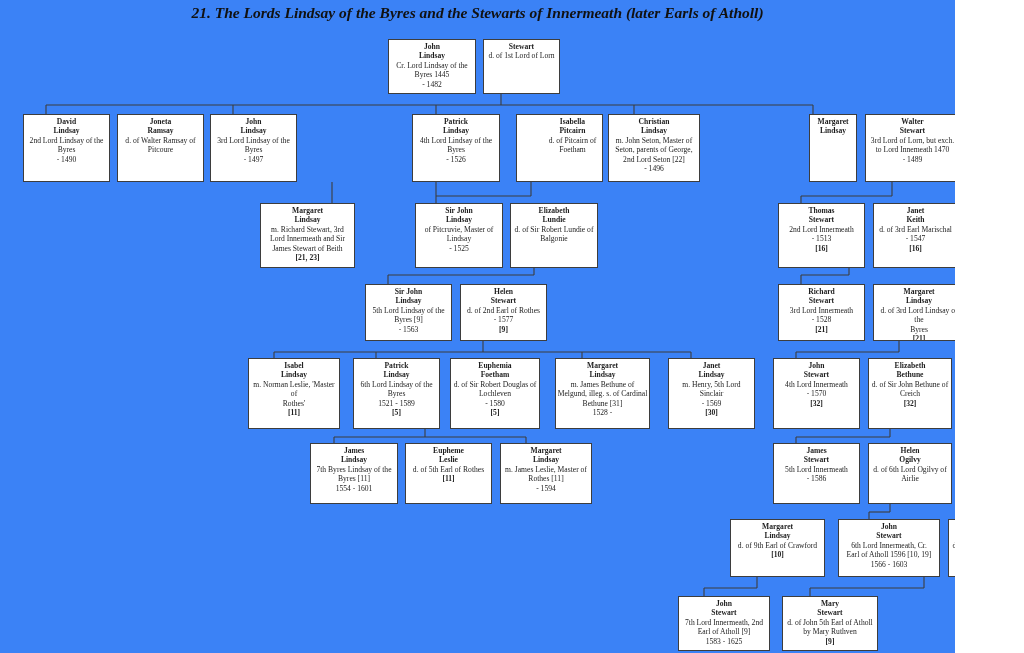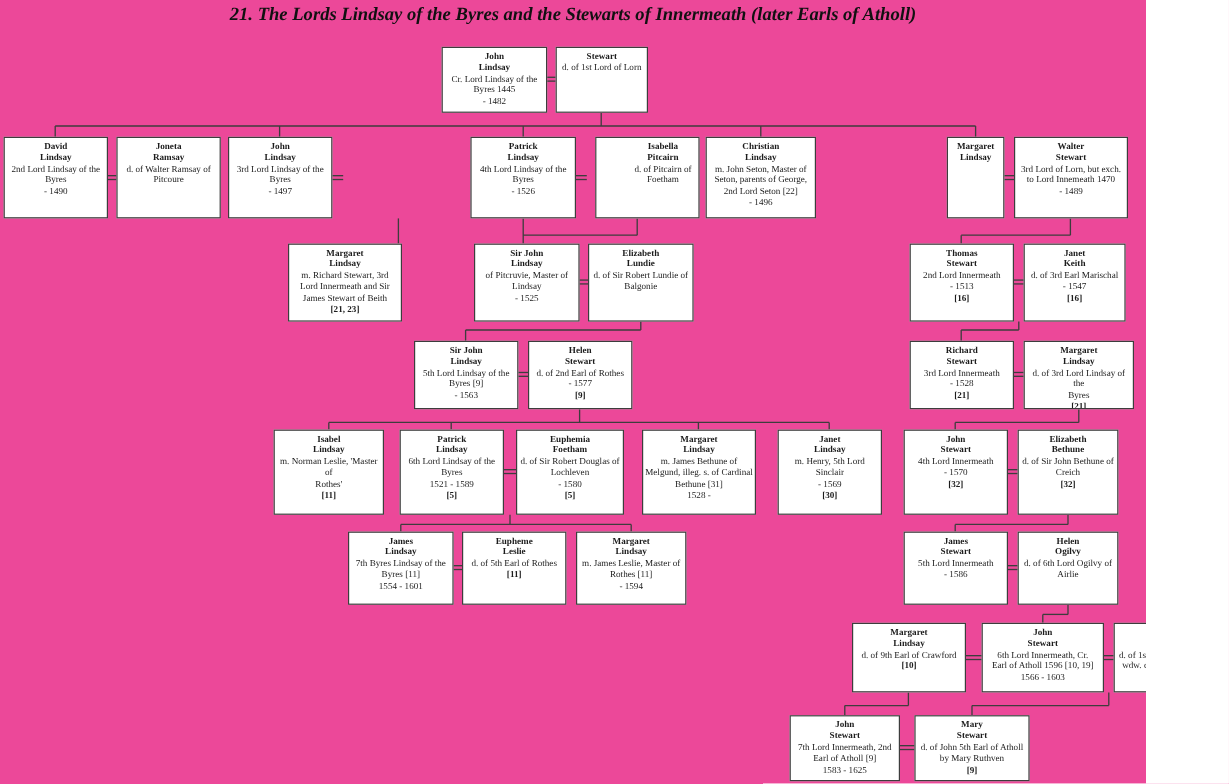--- a/index.html
+++ b/index.html
@@ -1,23 +1,23 @@
 <!DOCTYPE html>
 <html><head>
 <meta charset="utf-8">
 <style>
   html,body{margin:0;padding:0;background:#ffffff;}
-  .canvas{position:relative;width:955px;height:653px;background:#ec4899;
+  .canvas{position:relative;width:955px;height:653px;background:#3b82f6;
           font-family:"Liberation Serif",serif;overflow:hidden;}
   .chart-title{position:absolute;left:0;top:4px;width:100%;text-align:center;
           font-weight:bold;font-style:italic;font-size:15.5px;color:#111;}
   svg.wires{position:absolute;left:0;top:0;}
   .pbox{position:absolute;border:1.2px solid #3d3d3d;background:#fff;
         box-sizing:border-box;text-align:center;padding:2px 1px 0 1px;
-        font-size:7.6px;line-height:1.25;color:#1c1c1c;overflow:hidden;}
+        font-size:7.6px;line-height:1.25;color:#1c1c1c;overflow:hidden;margin-left:20px;}
   .pname{font-weight:bold;}
   .pref{font-weight:bold;}
 </style>
 </head>
 <body>
 
 <div class="canvas" id="canvas">
   <div class="chart-title">21.  The Lords Lindsay of the Byres and the Stewarts of Innermeath (later Earls of Atholl)</div>
   <svg class="wires" id="wires" width="1024" height="653">
       <line x1="501" y1="94" x2="501" y2="105" stroke="#3d3d3d" stroke-width="1.1"></line>

